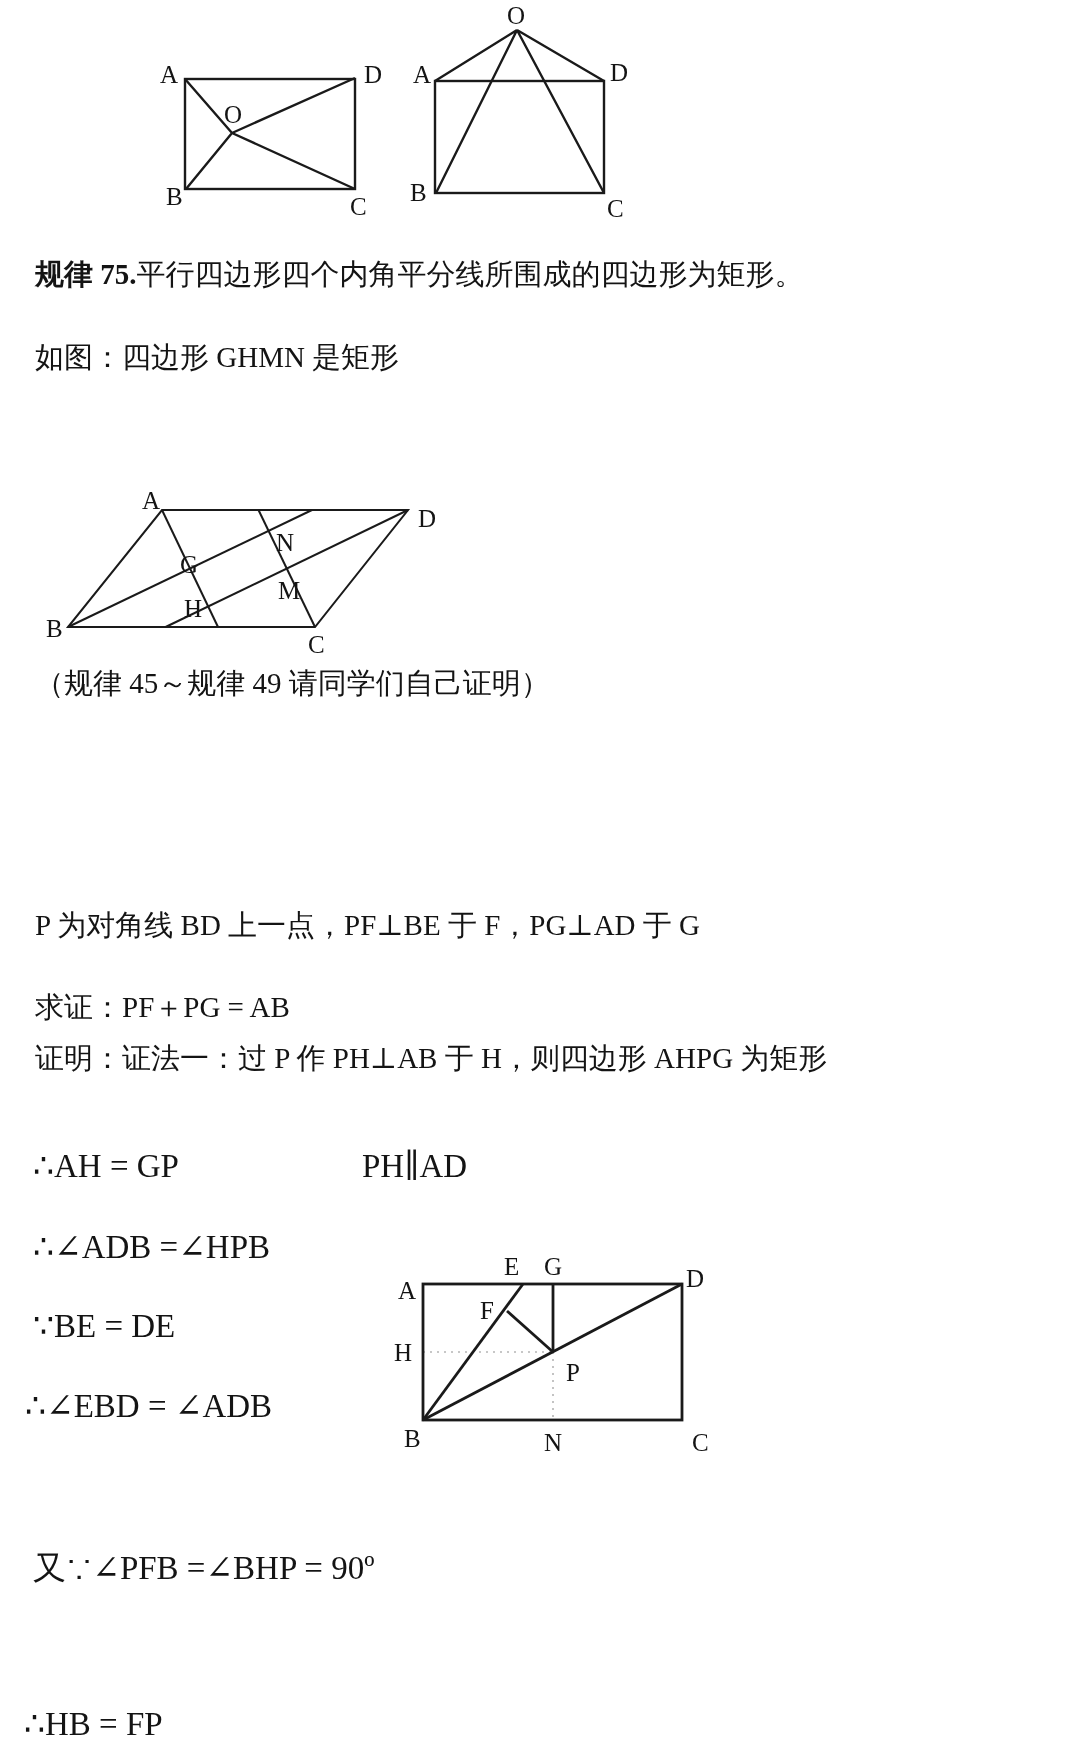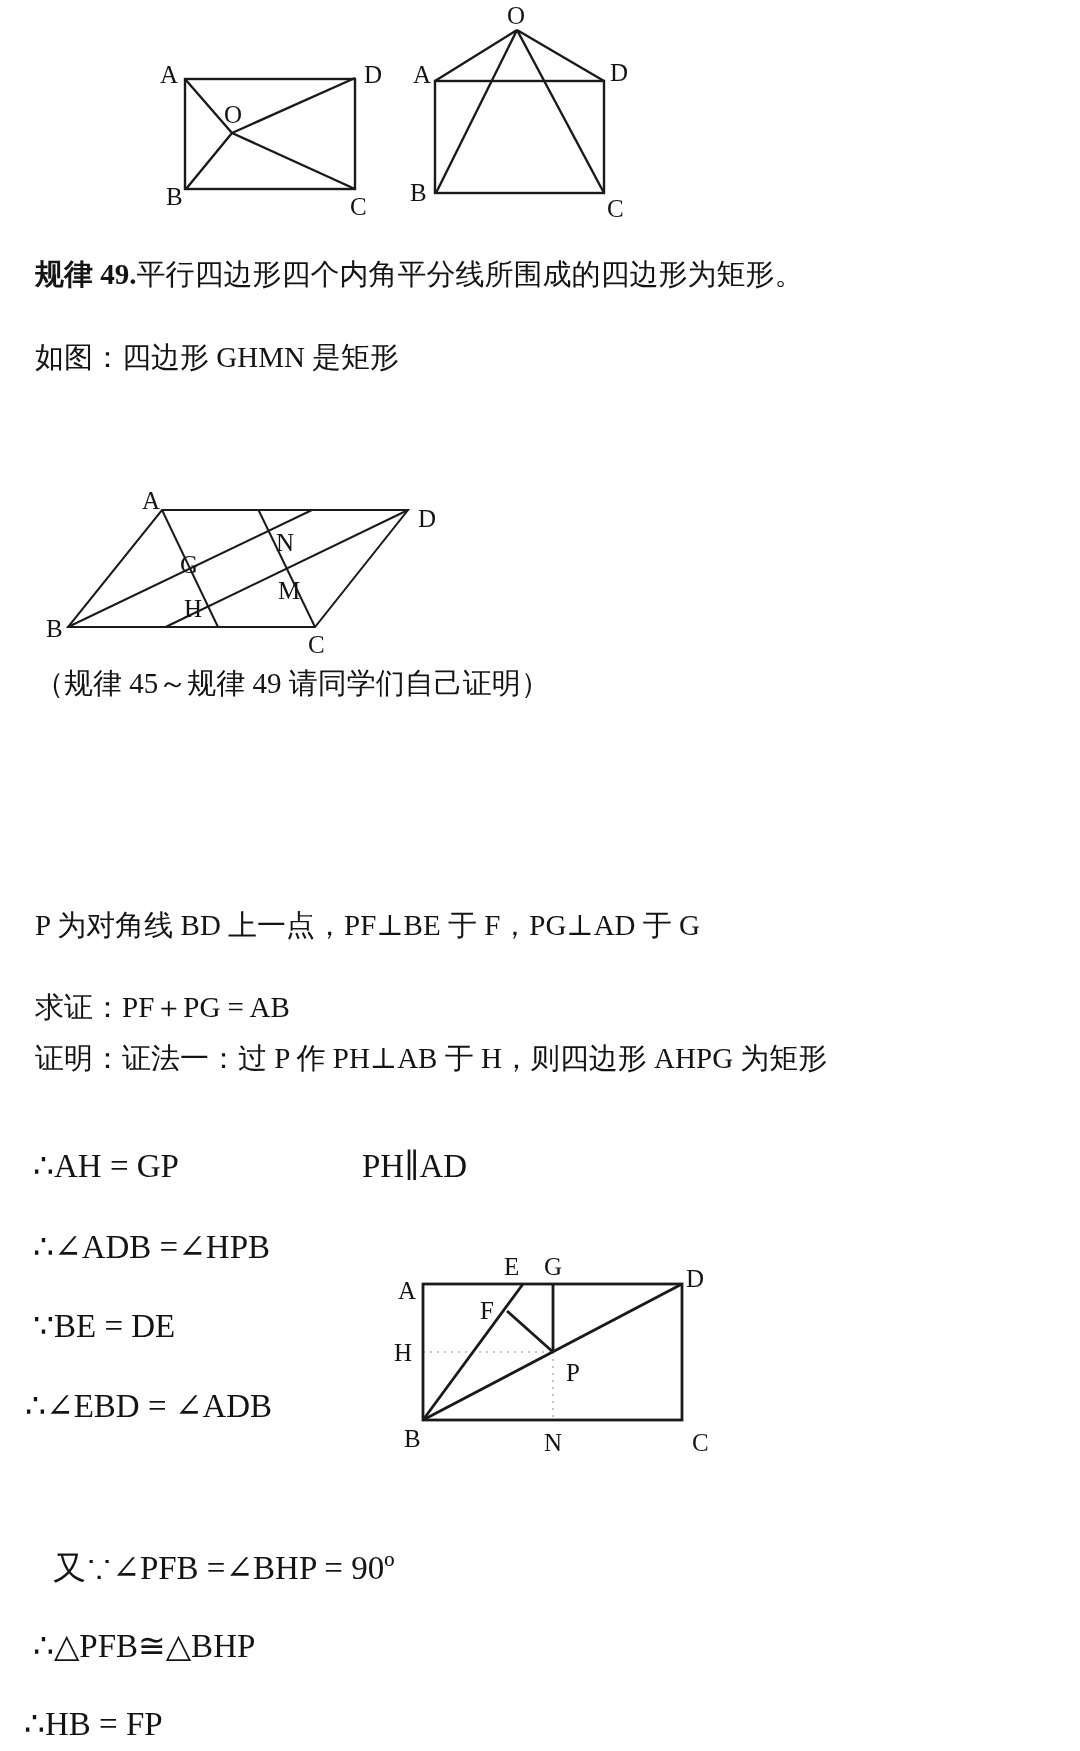--- a/index.html
+++ b/index.html
@@ -47,21 +47,21 @@
       </g>
     </svg>
     <span class="fl" style="left:107px;top:3px;">O</span>
     <span class="fl" style="left:13px;top:62px;">A</span>
     <span class="fl" style="left:210px;top:60px;">D</span>
     <span class="fl" style="left:10px;top:180px;">B</span>
     <span class="fl" style="left:207px;top:196px;">C</span>
   </div>
 
   <div class="tl" style="top:255px;">
-    <span class="b">规律 49.</span><span>平行四边形四个内角平分线所围成的四边形为矩形。</span>
+    <span class="b">规律 75.</span><span>平行四边形四个内角平分线所围成的四边形为矩形。</span>
   </div>
 
   <div class="tl" style="top:338px;">如图：四边形 GHMN 是矩形</div>
 
   <div class="fig" style="left:30px;top:430px;width:440px;height:235px;">
     <svg width="440" height="235" viewBox="0 0 440 235">
       <g stroke="#1a1a1a" stroke-width="2" fill="none">
         <polygon points="132,80 378,80 285,197 38,197"></polygon>
         <path d="M132 80 L188 197"></path>
         <path d="M38 197 L282 80"></path>
@@ -90,22 +90,21 @@
   <div class="tl" style="top:1039px;">证明：证法一：过 P 作 PH⊥AB 于 H，则四边形 AHPG 为矩形</div>
 
   <div>
     <span class="abs math" style="left:33px;top:1146px;">∴AH = GP</span>
     <span class="abs math" style="left:362px;top:1146px;">PH∥AD</span>
   </div>
 
   <div class="tl math" style="left:33px;top:1227px;">∴∠ADB =∠HPB</div>
   <div class="tl math" style="left:33px;top:1306px;">∵BE = DE</div>
   <div class="tl math" style="left:25px;top:1386px;">∴∠EBD = ∠ADB</div>
-  <div class="tl math" style="left:33px;top:1546px;margin-left:20px;">又∵∠PFB =∠BHP = 90º</div>
-  <div class="tl math" style="left:33px;top:1626px;">∴△PFB≅△BHP</div>
+  <div class="tl math" style="left:33px;top:1546px;">又∵∠PFB =∠BHP = 90º</div>
   <div class="tl math" style="left:24px;top:1704px;">∴HB = FP</div>
 
   <div class="fig" style="left:380px;top:1240px;width:350px;height:225px;">
     <svg width="350" height="225" viewBox="0 0 350 225">
       <g stroke="#b5b5b5" stroke-width="1.6" fill="none" stroke-dasharray="2 5">
         <path d="M43 112 L173 112"></path>
         <path d="M173 112 L173 180"></path>
       </g>
       <g stroke="#1a1a1a" stroke-width="2.8" fill="none">
         <rect x="43" y="44" width="259" height="136"></rect>

